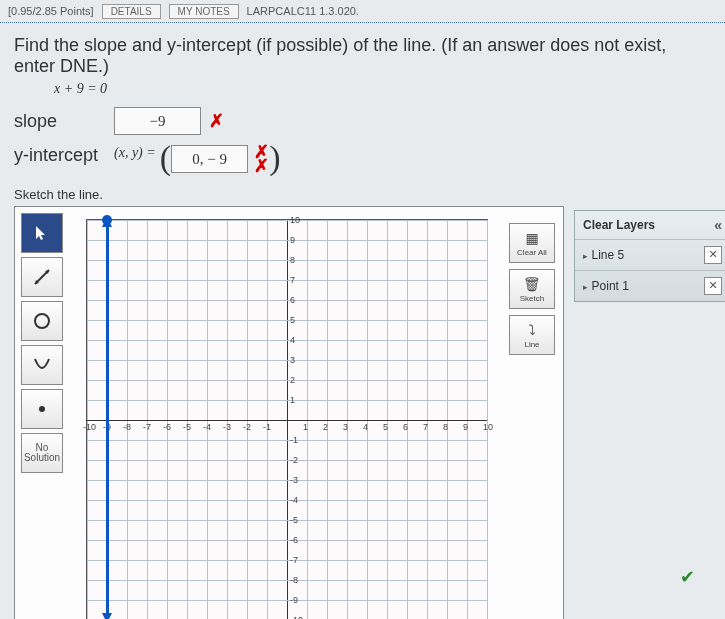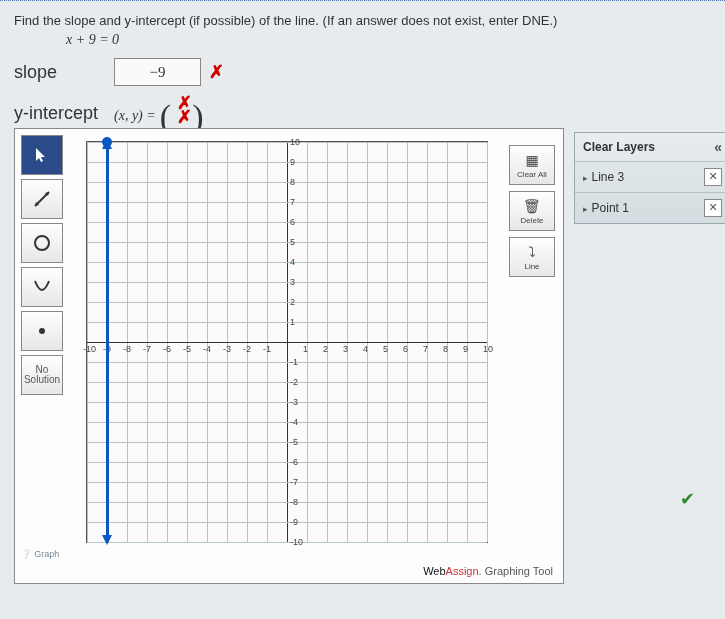--- a/index.html
+++ b/index.html
@@ -33,25 +33,25 @@
     color: #666;
   }
   .dotted {
     border-top: 1px dotted #4a6fa5;
     margin-bottom: 6px;
   }
   .content {
     padding: 6px 14px;
   }
   .prompt {
-    font-size: 13px;
+    font-size: 18px;
     margin-bottom: 4px;
   }
   .eq {
-    margin-left: 52px;
+    margin-left: 40px;
     font-family: "Times New Roman", serif;
     font-style: italic;
     font-size: 14px;
   }
   .row {
     display: flex;
     align-items: center;
     margin-top: 10px;
   }
   .label-col {
@@ -286,43 +286,51 @@
     right: 16px;
     bottom: 74px;
     color: #2a8a2a;
     font-size: 18px;
   }
 </style>
 </head>
 <body>
 
 <div class="page">
+  <div class="top-bar">
+    <span>[0.95/2.85 Points]</span>
+    <span class="top-btn">DETAILS</span>
+    <span class="top-btn">MY NOTES</span>
+    <span>LARPCALC11 1.3.020.</span>
+  </div>
   <div class="dotted"></div>
 
   <div class="content">
     <div class="prompt">Find the slope and y-intercept (if possible) of the line. (If an answer does not exist, enter DNE.)</div>
     <div class="eq">x + 9 = 0</div>
 
     <div class="row">
       <div class="label-col">slope</div>
       <div class="answer-box">−9</div>
       <span class="mark-x">✗</span>
     </div>
 
-    <div class="row" style="align-items:flex-end;">
+    <div class="row" style="align-items:flex-start;">
       <div class="label-col">y-intercept</div>
       <span class="xy">(x, y) =</span>
       <span class="paren">(</span>
+      <div class="answer-box" style="width:75px;">0, − 9</div>
       <div class="mark-col">
         <span class="mark-x">✗</span>
         <span class="mark-x">✗</span>
       </div>
       <span class="paren">)</span>
     </div>
 
+    <div class="sketch-label">Sketch the line.</div>
 
     <div class="graph-wrapper">
       <div class="graph-frame">
         <div class="graph-body">
 
           <div class="toolstrip">
             <div class="tool selected">
               <svg width="16" height="16" viewBox="0 0 16 16">
                   <path d="M2 1 L2 14 L5 11 L7 15 L9 14 L7 10 L11 10 Z" fill="#fff"></path>
                 </svg>
@@ -444,21 +452,21 @@
               </div>
           </div>
 
           <div class="graph-side">
             <div class="side-btn">
               <span class="ic">▦</span>
               <span>Clear All</span>
             </div>
             <div class="side-btn">
               <span class="ic">🗑</span>
-              <span>Delete</span>
+              <span>Sketch</span>
             </div>
             <div class="side-btn">
               <span class="ic">⤵</span>
               <span>Line</span>
             </div>
           </div>
         </div>
 
         <div class="help">
           <span>❔</span>
@@ -469,21 +477,21 @@
           <span class="wa">Web</span><span class="assign">Assign</span><span>. Graphing Tool</span>
         </div>
       </div>
 
       <div class="layers">
         <div class="layers-header">
           <span>Clear Layers</span>
           <span class="collapse">«</span>
         </div>
         <div class="layer-row">
-          <span><span class="tri">▸</span><span>Line 3</span></span>
+          <span><span class="tri">▸</span><span>Line 5</span></span>
           <span class="lx">✕</span>
         </div>
         <div class="layer-row">
           <span><span class="tri">▸</span><span>Point 1</span></span>
           <span class="lx">✕</span>
         </div>
       </div>
 
       <span class="check-bottom">✔</span>
     </div>

